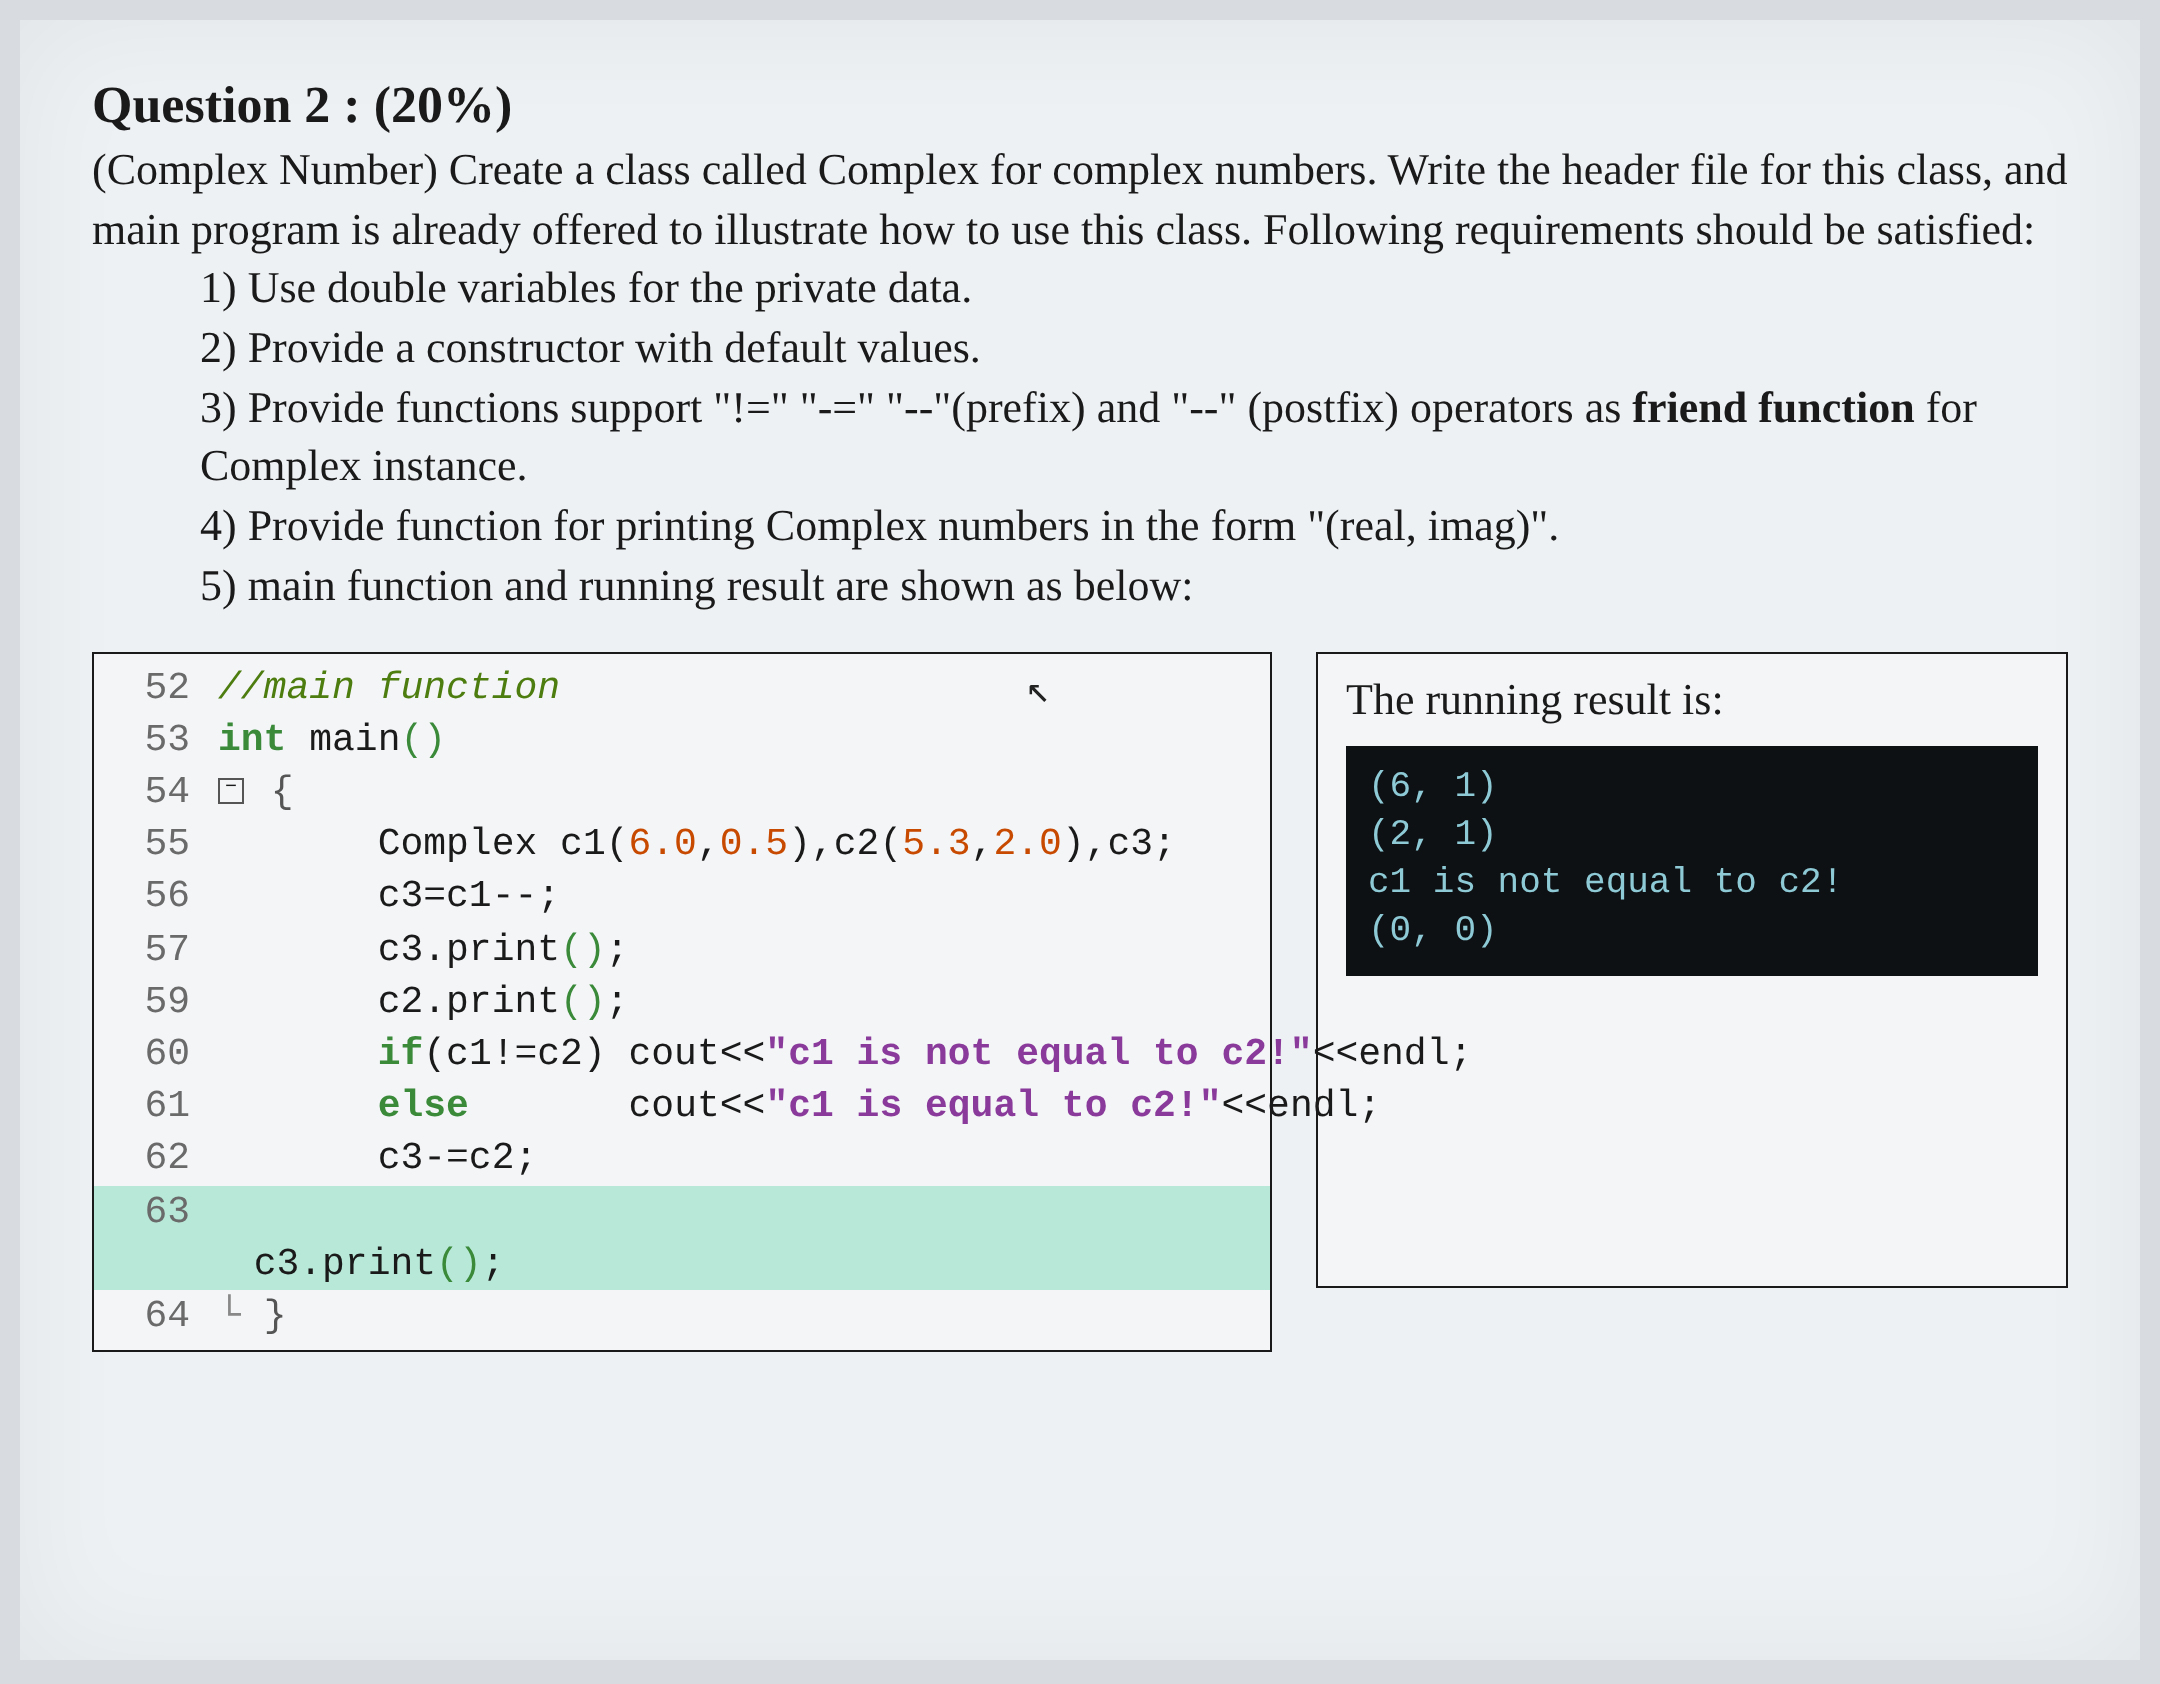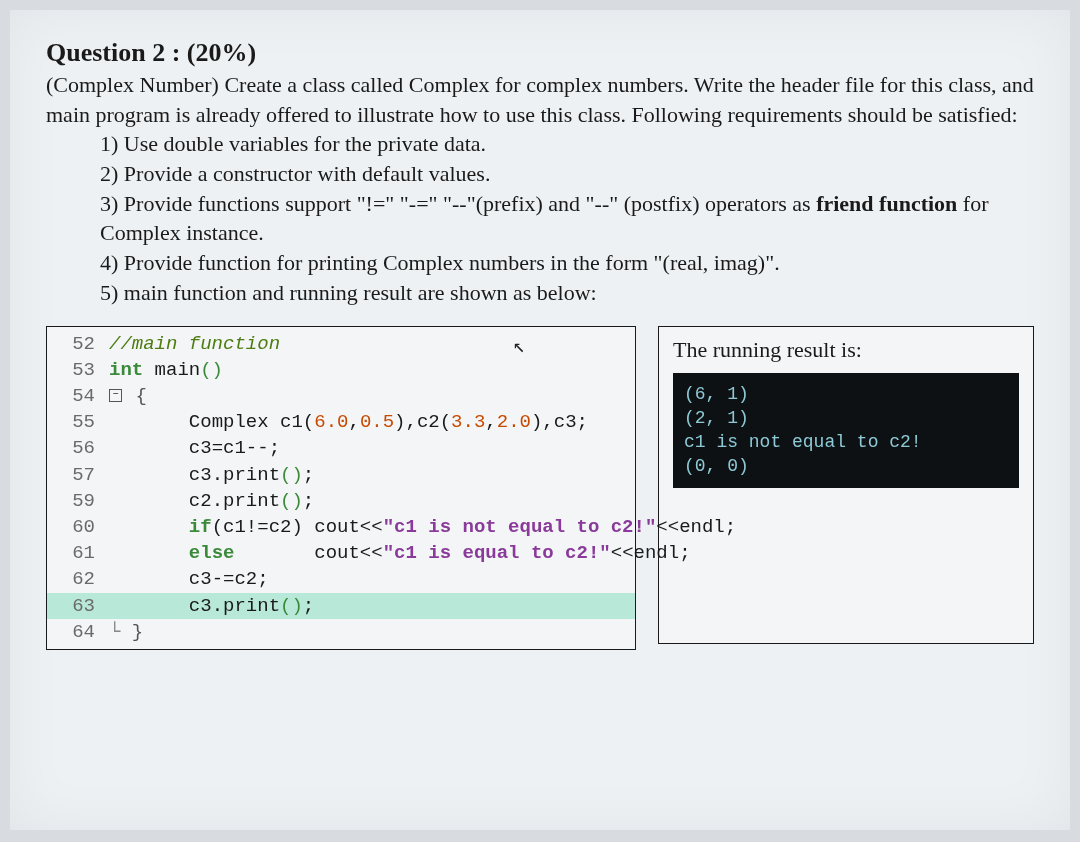--- a/index.html
+++ b/index.html
@@ -69,21 +69,21 @@
   .code-content {
     flex: 1;
     color: #1a1a1a;
   }
   .code-comment { color: #4d7c0f; font-style: italic; }
   .code-kw { color: #3a8a3a; font-weight: bold; }
   .code-paren { color: #3a8a3a; }
   .code-brace { color: #555; }
   .code-num { color: #c74a00; }
   .code-str { color: #8a3a9a; font-weight: bold; }
-  .highlight-line { background: #b8e8d8; }
+  .highlight-line { background: #b8e8d8; flex-direction: column; }
   .fold-icon {
     display:inline-block;
     width:11px; height:11px;
     border:1px solid #555;
     font-size:10px; line-height:10px;
     text-align:center;
     margin-right:2px;
     vertical-align:middle;
     background:#f3f5f7;
   }
@@ -149,21 +149,21 @@
         <span class="code-content"><span class="code-kw">int </span><span>main</span><span class="code-paren">()</span></span>
       </div>
 
       <div class="code-line">
         <span class="gutter">54</span>
         <span class="code-content"><span class="fold-icon">−</span><span> </span><span class="code-brace">{</span></span>
       </div>
 
       <div class="code-line">
         <span class="gutter">55</span>
-        <span class="code-content"><span>       </span><span>Complex c1(</span><span class="code-num">6.0</span><span>,</span><span class="code-num">0.5</span><span>),c2(</span><span class="code-num">3.3</span><span>,</span><span class="code-num">2.0</span><span>),c3;</span></span>
+        <span class="code-content"><span>       </span><span>Complex c1(</span><span class="code-num">6.0</span><span>,</span><span class="code-num">0.5</span><span>),c2(</span><span class="code-num">5.3</span><span>,</span><span class="code-num">2.0</span><span>),c3;</span></span>
       </div>
 
       <div class="code-line">
         <span class="gutter">56</span>
         <span class="code-content"><span>       </span><span>c3=c1--;</span></span>
       </div>
 
       <div class="code-line">
         <span class="gutter">57</span>
         <span class="code-content"><span>       </span><span>c3.print</span><span class="code-paren">()</span><span>;</span></span>

